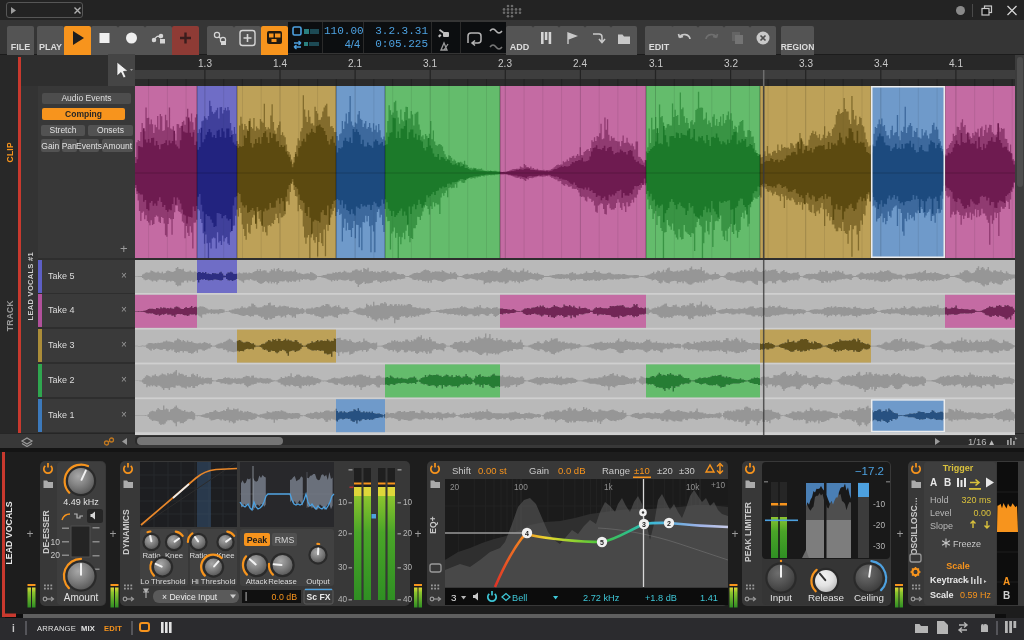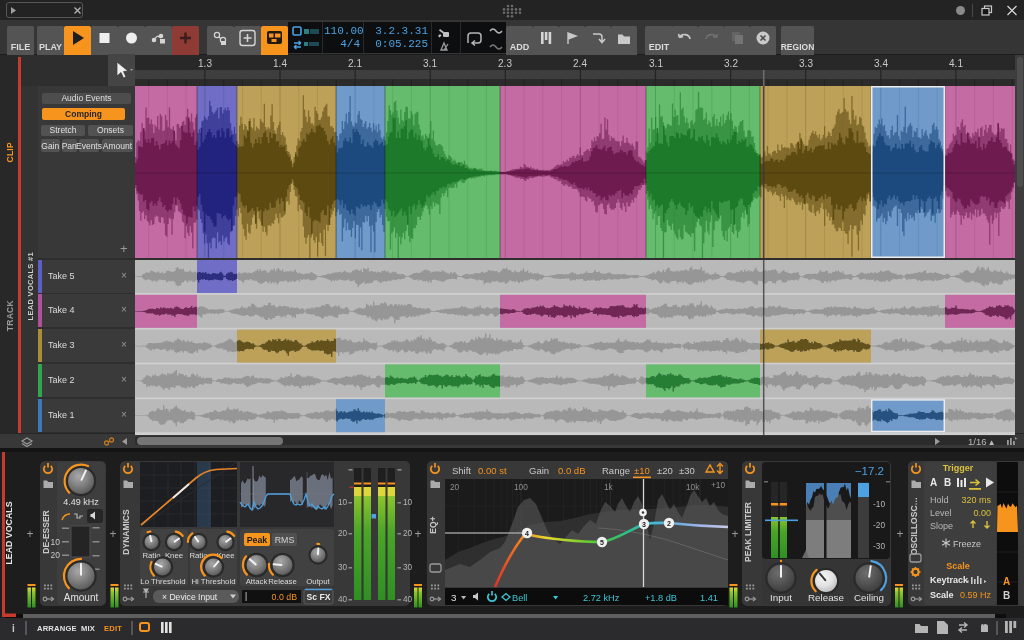--- a/index.html
+++ b/index.html
@@ -56,21 +56,21 @@
     <div class="btn" style="left:172px;width:27px;background:#8e3b35;font-size:10.5px"></div>
     <div class="btn" style="left:207px;width:27px;;font-size:10.5px"></div>
     <div class="btn" style="left:234px;width:27px;;font-size:10.5px"></div>
     <div class="btn" style="left:261px;width:27px;background:#f7941d;font-size:10.5px"></div>
     <div class="abs" style="left:288px;top:22px;width:218px;height:31px;background:#0c0e10"></div>
     <div class="abs" style="left:322px;top:22px;width:1px;height:31px;background:#2a2a2a"></div>
     <div class="abs" style="left:363px;top:22px;width:1px;height:31px;background:#2a2a2a"></div>
     <div class="abs" style="left:431px;top:22px;width:1px;height:31px;background:#2a2a2a"></div>
     <div class="abs" style="left:460px;top:22px;width:1px;height:31px;background:#2a2a2a"></div>
     <div style="font-family:'Liberation Mono',monospace;color:#4da1e0;font-size:11px;position:absolute;text-align:right;left:324px;top:25px;width:36px">110.00</div>
-    <div style="font-family:Liberation Mono, monospace;color:#4da1e0;font-size:11px;position:absolute;text-align:right;left:324px;top:38px;width:36px">4/4</div>
+    <div style="font-family:Liberation Sans, sans-serif;color:#4da1e0;font-size:11px;position:absolute;text-align:right;left:324px;top:38px;width:36px">4/4</div>
     <div style="font-family:'Liberation Mono',monospace;color:#4da1e0;font-size:11px;position:absolute;text-align:right;left:366px;top:25px;width:62px">3.2.3.31</div>
     <div style="font-family:'Liberation Mono',monospace;color:#4da1e0;font-size:11px;position:absolute;text-align:right;left:366px;top:38px;width:62px">0:05.225</div>
     <div class="btn corner" style="left:506px;width:27px;;font-size:9px">ADD</div>
     <div class="btn" style="left:533px;width:26px;;font-size:10.5px"></div>
     <div class="btn" style="left:559px;width:26px;;font-size:10.5px"></div>
     <div class="btn" style="left:585px;width:26px;;font-size:10.5px"></div>
     <div class="btn" style="left:611px;width:26px;;font-size:10.5px"></div>
     <div class="btn corner" style="left:645px;width:28px;;font-size:9px">EDIT</div>
     <div class="btn" style="left:672px;width:26px;;font-size:10.5px"></div>
     <div class="btn" style="left:698px;width:26px;;font-size:10.5px"></div>
@@ -994,21 +994,21 @@
       <line x1="997" y1="100" x2="1018" y2="100" stroke="#1e1e1e"></line>
       <line x1="997" y1="130" x2="1018" y2="130" stroke="#1e1e1e"></line>
       <polygon points="997,80 997.5,53.8 999.0,53.2 1000.5,51.8 1002.0,56.2 1003.5,51.0 1005.0,54.0 1006.5,56.4 1008.0,51.5 1009.5,54.3 1011.0,54.7 1012.5,51.2 1014.0,53.3 1015.5,55.2 1017.0,53.7 1018,80" fill="#f7941d"></polygon>
       <text x="1003" y="133" font-size="10" font-weight="bold" fill="#f7941d">A</text>
       <text x="1003" y="147" font-size="10" font-weight="bold" fill="#cfcfcf">B</text>
       <rect x="1018" y="9" width="6" height="145" fill="#3a3a3a"></rect>
     </svg>
     <div class="abs" style="left:0;top:618px;width:1024px;height:22px;background:#2b2b2e"></div>
     <div class="abs" style="left:12px;top:623px;font-size:10px;font-weight:bold;color:#c9c9c9">i</div>
     <div class="abs" style="left:25px;top:621px;width:1.5px;height:14px;background:#55555a"></div>
-    <div style="position:absolute;top:624px;font-size:7.6px;font-weight:bold;letter-spacing:0.2px;left:37px;color:#e2e2e2">ARRANGE</div>
+    <div style="position:absolute;top:624px;font-size:7.6px;font-weight:normal;letter-spacing:0.2px;left:37px;color:#e2e2e2">ARRANGE</div>
     <div style="position:absolute;top:624px;font-size:7.6px;font-weight:bold;letter-spacing:0.2px;left:81px;color:#e2e2e2">MIX</div>
     <div style="position:absolute;top:624px;font-size:7.6px;font-weight:bold;letter-spacing:0.2px;left:104px;color:#f7941d">EDIT</div>
     <div class="abs" style="left:131px;top:621px;width:1.5px;height:14px;background:#55555a"></div>
     <div class="abs" style="left:139px;top:622px;width:11px;height:10px;border:2px solid #f7941d;border-radius:3px"></div>
     <svg class="abs" style="left:161px;top:622px" width="12" height="11">
       <g fill="#e2e2e2">
         <rect x="0" y="0" width="2.6" height="11"></rect>
         <rect x="4" y="0" width="2.6" height="11"></rect>
         <rect x="8" y="0" width="2.6" height="11"></rect>
       </g>

